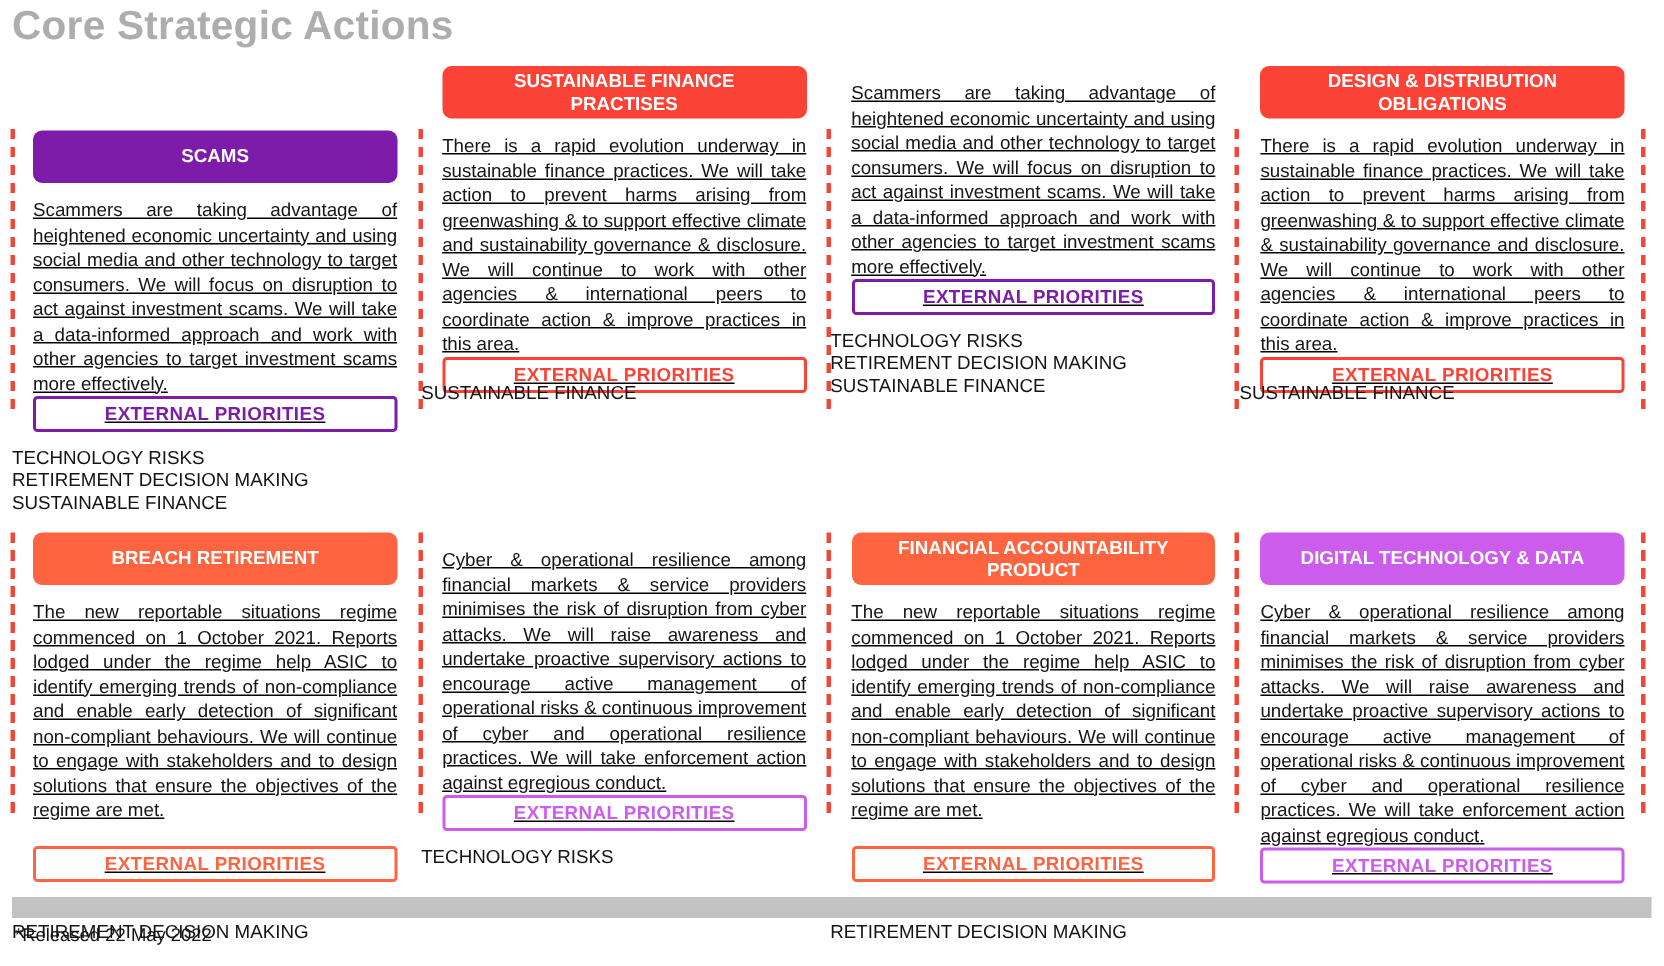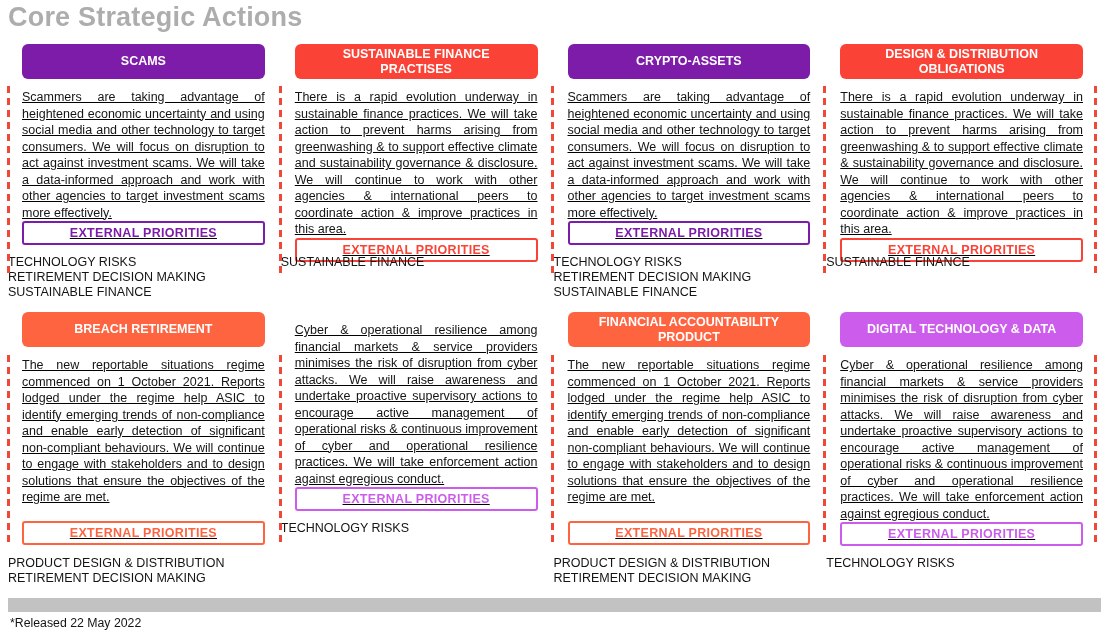--- a/index.html
+++ b/index.html
@@ -18,21 +18,21 @@
   .row1 .card-mid { height:156px; }
   .row2 .card-mid { height:188px; }
 
   .card-body { font-size:12.5px; line-height:16.5px; color:#141414; text-align:justify; }
 
   .ext-btn { height:24px; flex:0 0 24px; border:2px solid; border-radius:3px; background:#ffffff; font-weight:bold; font-size:12.5px; letter-spacing:.3px; display:flex; align-items:center; justify-content:center; }
 
   .card-priorities { margin-top:10px; text-align:left; font-size:12.5px; line-height:15px; color:#141414; }
   .row2 .card-priorities { margin-top:11px; }
 
-  .theme-purple .card-header { background:#7D1CA8; }
+  .theme-purple .card-header { background:#7D1CA8;margin-top:43px; }
   .theme-purple .ext-btn    { color:#7D1CA8; border-color:#7D1CA8; }
   .theme-red .card-header   { background:#FA4336; }
   .theme-red .ext-btn       { color:#FA4336; border-color:#FA4336; }
   .theme-orange .card-header{ background:#FE6440; }
   .theme-orange .ext-btn    { color:#FE6440; border-color:#FE6440; }
   .theme-orchid .card-header{ background:#CC5CEC; }
   .theme-orchid .ext-btn    { color:#CC5CEC; border-color:#CC5CEC; }
 
   .dash { position:absolute; width:3px; background:repeating-linear-gradient(to bottom, #EF4836 0 7px, transparent 7px 12px); }
   .dash.r1 { top:86px;  height:192px; }
@@ -69,21 +69,20 @@
       <div class="card-mid">
         <div class="card-body">There is a rapid evolution underway in sustainable finance practices. We will take action to prevent harms arising from greenwashing &amp; to support effective climate and sustainability governance &amp; disclosure. We will continue to work with other agencies &amp; international peers to coordinate action &amp; improve practices in this area.</div>
         <div class="ext-btn">EXTERNAL PRIORITIES</div>
       </div>
       <div class="card-priorities">
         <div>SUSTAINABLE FINANCE</div>
       </div>
     </div>
 
     <div class="card row1 theme-purple">
-      <div class="card-header">CRYPTO-ASSETS</div>
       <div class="card-mid">
         <div class="card-body">Scammers are taking advantage of heightened economic uncertainty and using social media and other technology to target consumers. We will focus on disruption to act against investment scams. We will take a data-informed approach and work with other agencies to target investment scams more effectively.</div>
         <div class="ext-btn">EXTERNAL PRIORITIES</div>
       </div>
       <div class="card-priorities">
         <div>TECHNOLOGY RISKS</div>
         <div>RETIREMENT DECISION MAKING</div>
         <div>SUSTAINABLE FINANCE</div>
       </div>
     </div>

